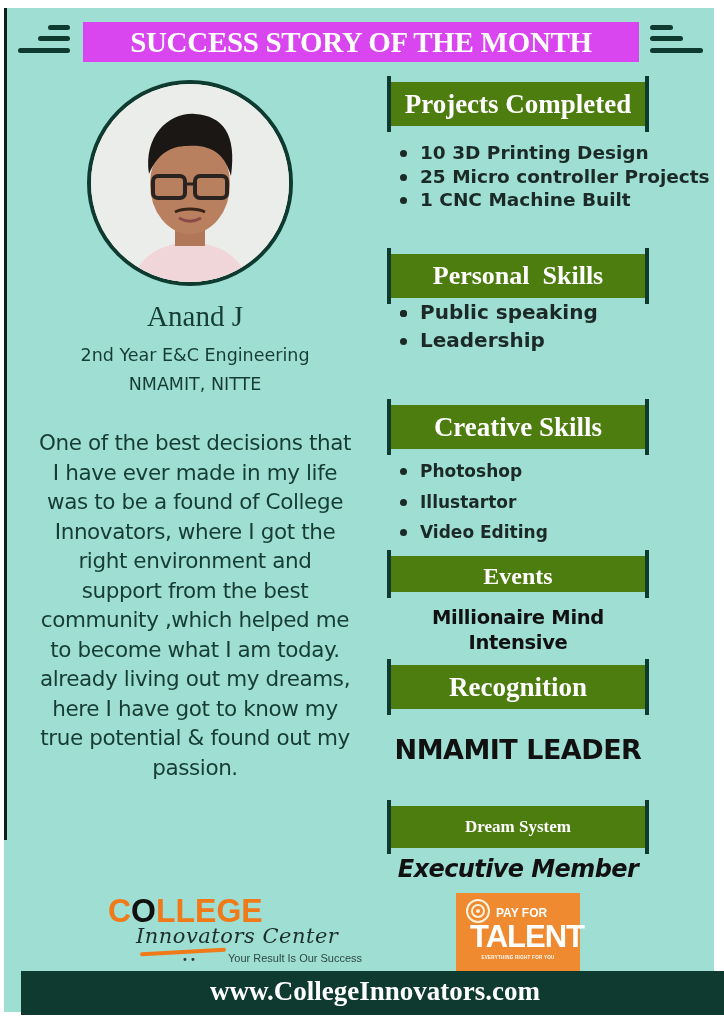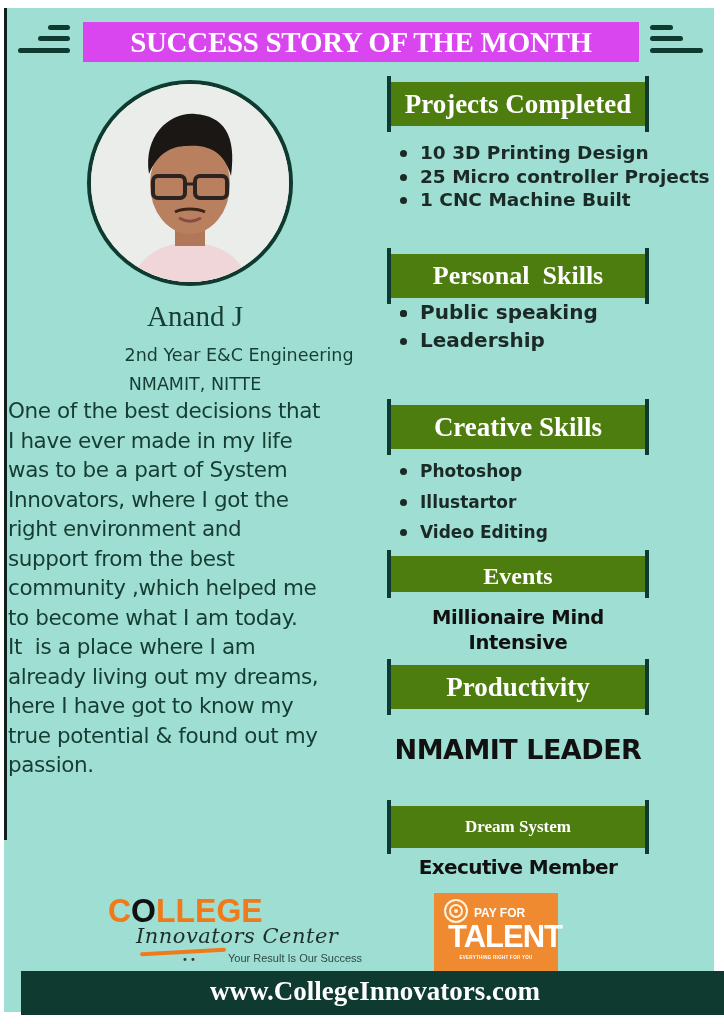--- a/index.html
+++ b/index.html
@@ -64,22 +64,22 @@
     .sub {
       position: absolute;
       left: 0; width: 390px;
       text-align: center;
       font-family: "DejaVu Sans", sans-serif;
       font-size: 17.5px;
       color: #163d33;
     }
     .quote {
       position: absolute;
-      left: 8px; top: 396px; width: 374px;
-      text-align: left;
+      left: 8px; top: 428px; width: 374px;
+      text-align: center;
       font-family: "DejaVu Sans", sans-serif;
       font-size: 21.5px;
       line-height: 29.5px;
       color: #163d33;
       letter-spacing: -0.4px;
     }
     
     .sec-head {
       position: absolute;
       left: 388px;
@@ -158,21 +158,21 @@
       line-height: 8px;
     }
     .ci-tag {
       position: absolute; left: 124px; top: 60px;
       font-family: "Liberation Sans", sans-serif;
       font-size: 11px;
       color: #2d4a44;
     }
     .pft {
       position: absolute;
-      left: 434px; top: 893px;
+      left: 456px; top: 893px;
       width: 124px; height: 85px;
       background: #f08a30;
       color: #ffffff;
       font-family: "Liberation Sans", sans-serif;
     }
     .pft-rings {
       position: absolute; left: 10px; top: 6px;
       width: 24px; height: 24px; border-radius: 50%;
       border: 2px solid #fff3dd; box-sizing: border-box;
     }
@@ -248,33 +248,32 @@
     <rect x="62" y="92" width="32" height="22" rx="5" fill="none" stroke="#2a2320" stroke-width="4"></rect>
     <rect x="104" y="92" width="32" height="22" rx="5" fill="none" stroke="#2a2320" stroke-width="4"></rect>
     <line x1="94" y1="100" x2="104" y2="100" stroke="#2a2320" stroke-width="3"></line>
 
     <path d="M84 128 C92 124 106 124 114 128" stroke="#3a2418" stroke-width="3" fill="none"></path>
     <path d="M88 134 C95 138 103 138 110 134" stroke="#8a4a48" stroke-width="3" fill="none"></path>
   </svg>
 </div>
 
 <div class="name">Anand J</div>
-<div class="sub" style="top:345px;margin-left:44px;">2nd Year E&amp;C Engineering</div>
+<div class="sub" style="top:345px;">2nd Year E&amp;C Engineering</div>
 <div class="sub" style="top:374px;">NMAMIT, NITTE</div>
 
 <div class="quote">
   <div>One of the best decisions that</div>
   <div>I have ever made in my life</div>
-  <div>was to be a part of System</div>
+  <div>was to be a found of College</div>
   <div>Innovators, where I got the</div>
   <div>right environment and</div>
   <div>support from the best</div>
   <div>community ,which helped me</div>
   <div>to become what I am today.</div>
-  <div style="white-space:pre;">It  is a place where I am</div>
   <div>already living out my dreams,</div>
   <div>here I have got to know my</div>
   <div>true potential &amp; found out my</div>
   <div>passion.</div>
 </div>
 
 <div class="sec-head" style="top:82px; height:44px; line-height:44px; font-size:27px;">Projects Completed</div>
 <ul class="bullets" style="top:141px; font-size:18.5px; line-height:23.5px;">
   <li><span class="dot" style="top:9px;"></span><span>10 3D Printing Design</span></li>
   <li><span class="dot" style="top:9px;"></span><span>25 Micro controller Projects</span></li>
@@ -294,25 +293,25 @@
   <li><span class="dot" style="top:12px;"></span><span>Illustartor</span></li>
   <li><span class="dot" style="top:12px;"></span><span>Video Editing</span></li>
 </ul>
 
 <div class="sec-head" style="top:556px; height:36px; line-height:40px; font-size:24px;">Events</div>
 <div class="plain" style="top:605px; font-size:19.5px; line-height:25px; letter-spacing:-0.3px;">
   <div>Millionaire Mind</div>
   <div>Intensive</div>
 </div>
 
-<div class="sec-head" style="top:665px; height:44px; line-height:44px; font-size:27px;">Productivity</div>
+<div class="sec-head" style="top:665px; height:44px; line-height:44px; font-size:27px;">Recognition</div>
 <div class="plain" style="top:734px; font-size:27px; letter-spacing:-0.5px;">NMAMIT LEADER</div>
 
 <div class="sec-head" style="top:806px; height:42px; line-height:42px; font-size:17px;">Dream System</div>
-<div class="plain" style="top:855px; left:378px; width:280px; font-size:20px; letter-spacing:-0.6px;">Executive Member</div>
+<div class="plain" style="top:855px; left:378px; width:280px; font-size:24px; letter-spacing:-0.6px;font-style:italic;">Executive Member</div>
 
 <div class="ci-logo">
   <div class="ci-college"><span>C</span><span class="o">O</span><span>LLEGE</span></div>
   <div class="ci-innov">Innovators Center</div>
   <div class="ci-swoosh"></div>
   <div class="ci-dots">••</div>
   <div class="ci-tag">Your Result Is Our Success</div>
 </div>
 
 <div class="pft">

